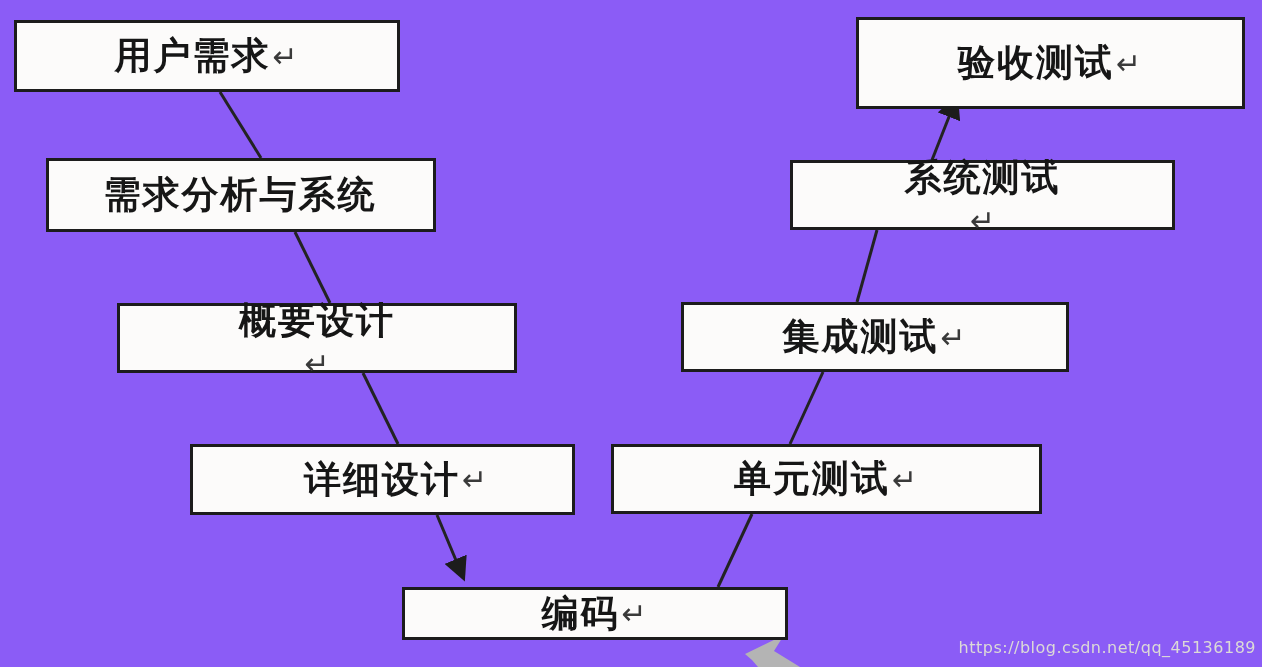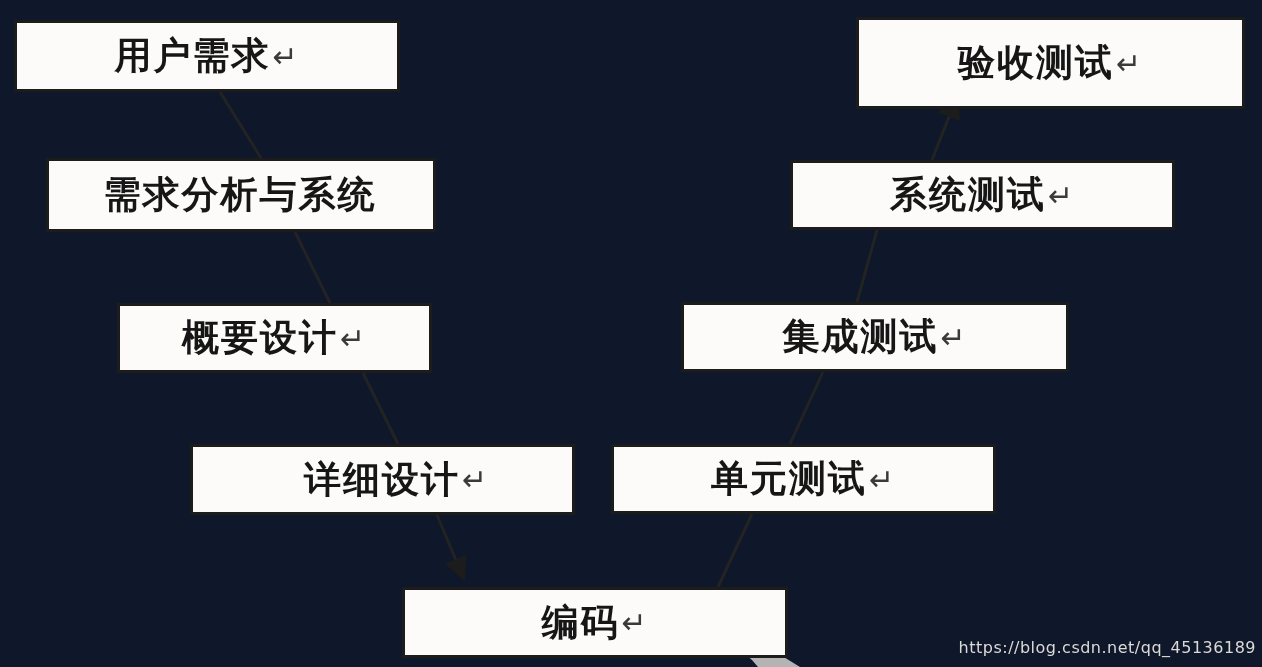--- a/index.html
+++ b/index.html
@@ -7,21 +7,21 @@
     padding: 0;
   }
   body {
     font-family: "DejaVu Sans", sans-serif;
     background: #e9e8e6;
   }
   .stage {
     position: relative;
     width: 1262px;
     height: 667px;
-    background: #0f172a;
+    background: #8b5cf6;
     overflow: hidden;
   }
   .edges-svg {
     position: absolute;
     left: 0;
     top: 0;
     width: 1262px;
     height: 667px;
   }
   .edges-svg line {
@@ -85,46 +85,46 @@
   <div class="node" style="left:14px;  top:20px;  width:386px; height:72px;">
     <span>用户需求</span>
       <span class="return-mark">↵</span>
   </div>
 
   <div class="node" style="left:46px;  top:158px; width:390px; height:74px;text-align:right;">
     <span>需求分析与系统</span>
       <span class="return-mark"></span>
   </div>
 
-  <div class="node" style="left:117px; top:303px; width:315px; height:70px;">
+  <div class="node" style="left:117px; top:303px; width:400px; height:70px;flex-direction:column;">
     <span>概要设计</span>
       <span class="return-mark">↵</span>
   </div>
 
   <div class="node" style="left:190px; top:444px; width:385px; height:71px;padding-left:28px;">
     <span>详细设计</span>
       <span class="return-mark">↵</span>
   </div>
 
-  <div class="node" style="left:402px; top:587px; width:386px; height:71px;">
+  <div class="node" style="left:402px; top:587px; width:386px; height:53px;">
     <span>编码</span>
       <span class="return-mark">↵</span>
   </div>
 
-  <div class="node" style="left:611px; top:444px; width:385px; height:70px;">
+  <div class="node" style="left:611px; top:444px; width:431px; height:70px;">
     <span>单元测试</span>
       <span class="return-mark">↵</span>
   </div>
 
   <div class="node" style="left:681px; top:302px; width:388px; height:70px;">
     <span>集成测试</span>
       <span class="return-mark">↵</span>
   </div>
 
-  <div class="node" style="left:790px; top:160px; width:385px; height:70px;">
+  <div class="node" style="left:790px; top:160px; width:385px; height:70px;flex-direction:column;">
     <span>系统测试</span>
       <span class="return-mark">↵</span>
   </div>
 
   <div class="node" style="left:856px; top:17px;  width:389px; height:92px;">
     <span>验收测试</span>
       <span class="return-mark">↵</span>
   </div>
 
   <div class="watermark">https://blog.csdn.net/qq_45136189</div>

